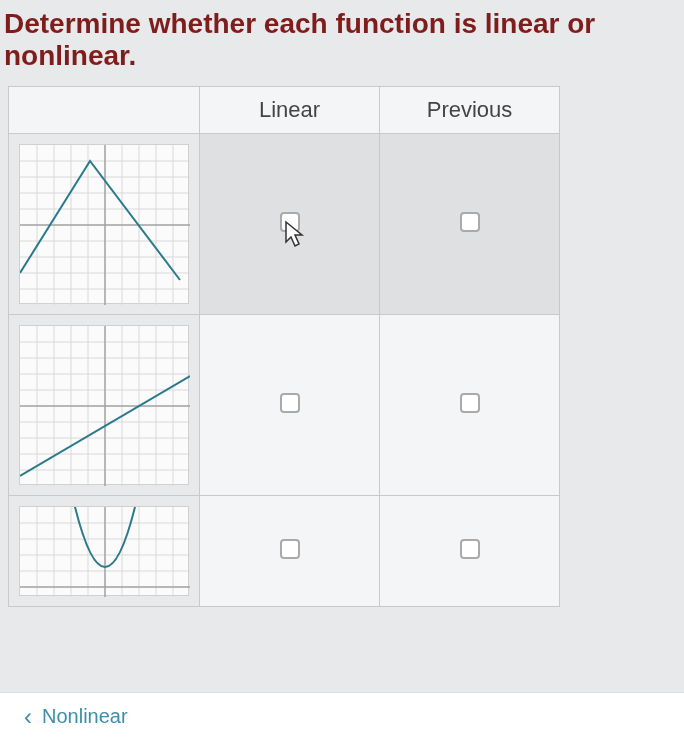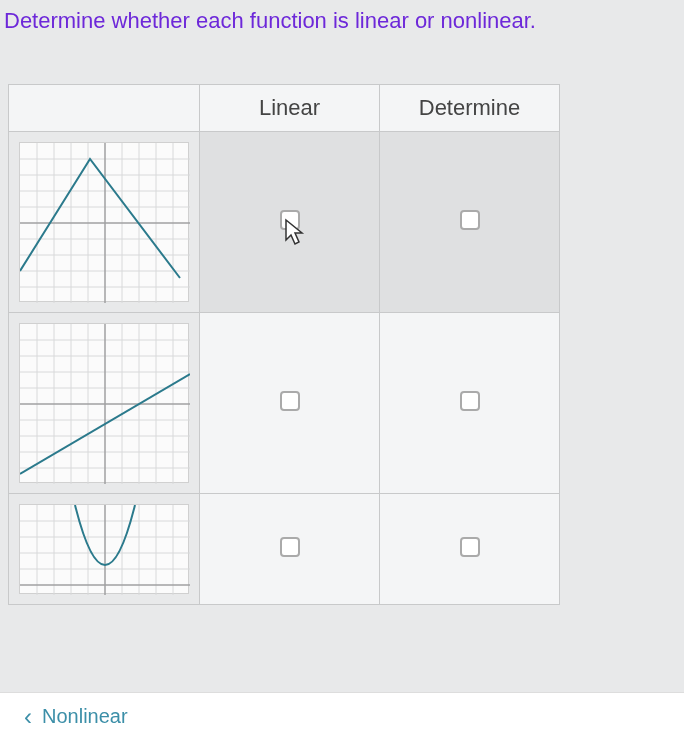--- a/index.html
+++ b/index.html
@@ -11,30 +11,29 @@
       font-family: Arial, sans-serif;
       background: #e8e9ea;
       width: 684px;
       height: 740px;
       overflow: hidden;
     }
     .container {
       padding: 8px 0 0 0;
     }
     .instruction {
-      font-size: 22px;
-      color: #6d28d9;
+      font-size: 28px;
+      color: #7f1d1d;
       padding: 0 8px 14px 4px;
-      font-weight: 400;
+      font-weight: 700;
     }
     table {
       border-collapse: collapse;
       margin-left: 8px;
       background: #f4f5f6;
-      margin-top: 36px;
     }
     th, td {
       border: 1px solid #c8c9ca;
       text-align: center;
       vertical-align: middle;
     }
     th {
       font-weight: 400;
       font-size: 22px;
       color: #444;
@@ -137,21 +136,21 @@
 <body>
 
 <div class="container">
   <div class="instruction">Determine whether each function is linear or nonlinear.</div>
 
   <table>
     <thead>
       <tr>
         <th class="graph-col"></th>
         <th class="answer-col">Linear</th>
-        <th class="answer-col">Determine</th>
+        <th class="answer-col">Previous</th>
       </tr>
     </thead>
     <tbody>
 
       <tr>
         <td class="graph-cell">
           <div class="graph-box">
             <svg class="grid" width="170" height="160" viewBox="0 0 170 160">
               <g>
                 <line class="gridline" x1="17" y1="0" x2="17" y2="160"></line>

